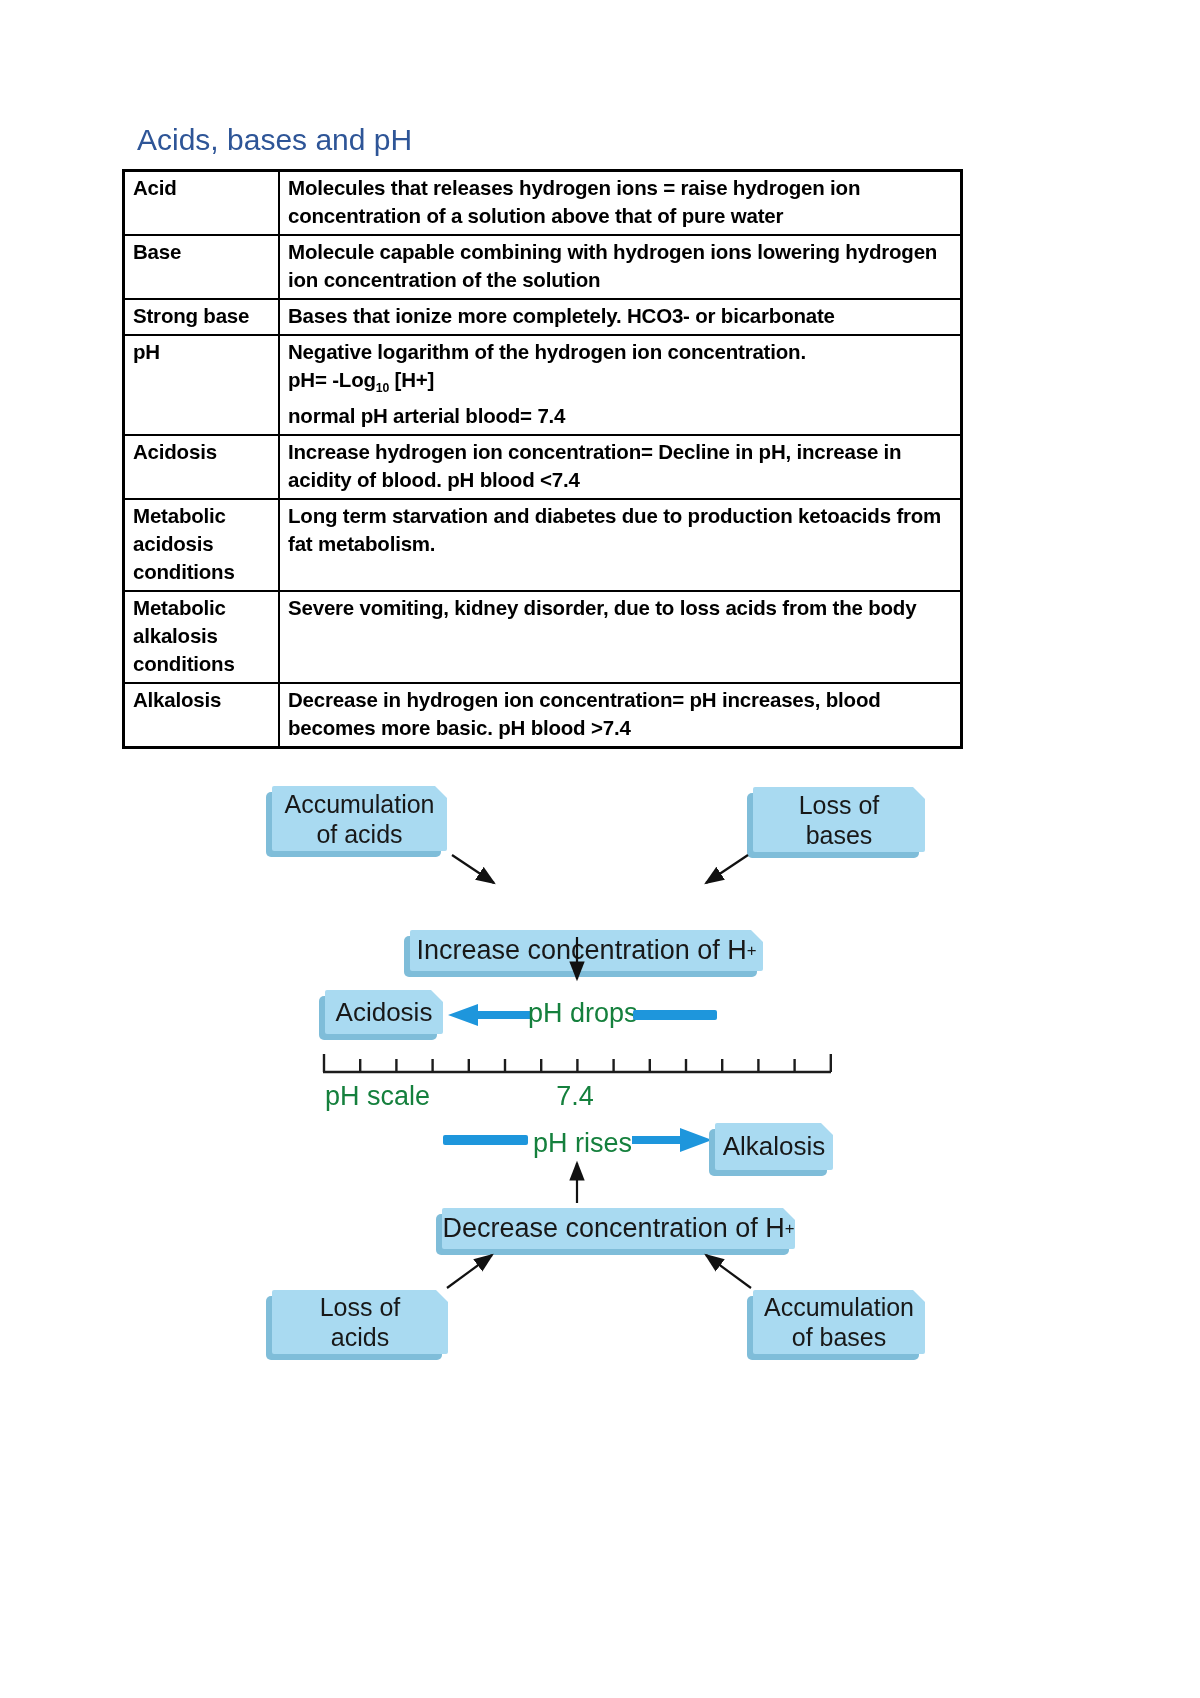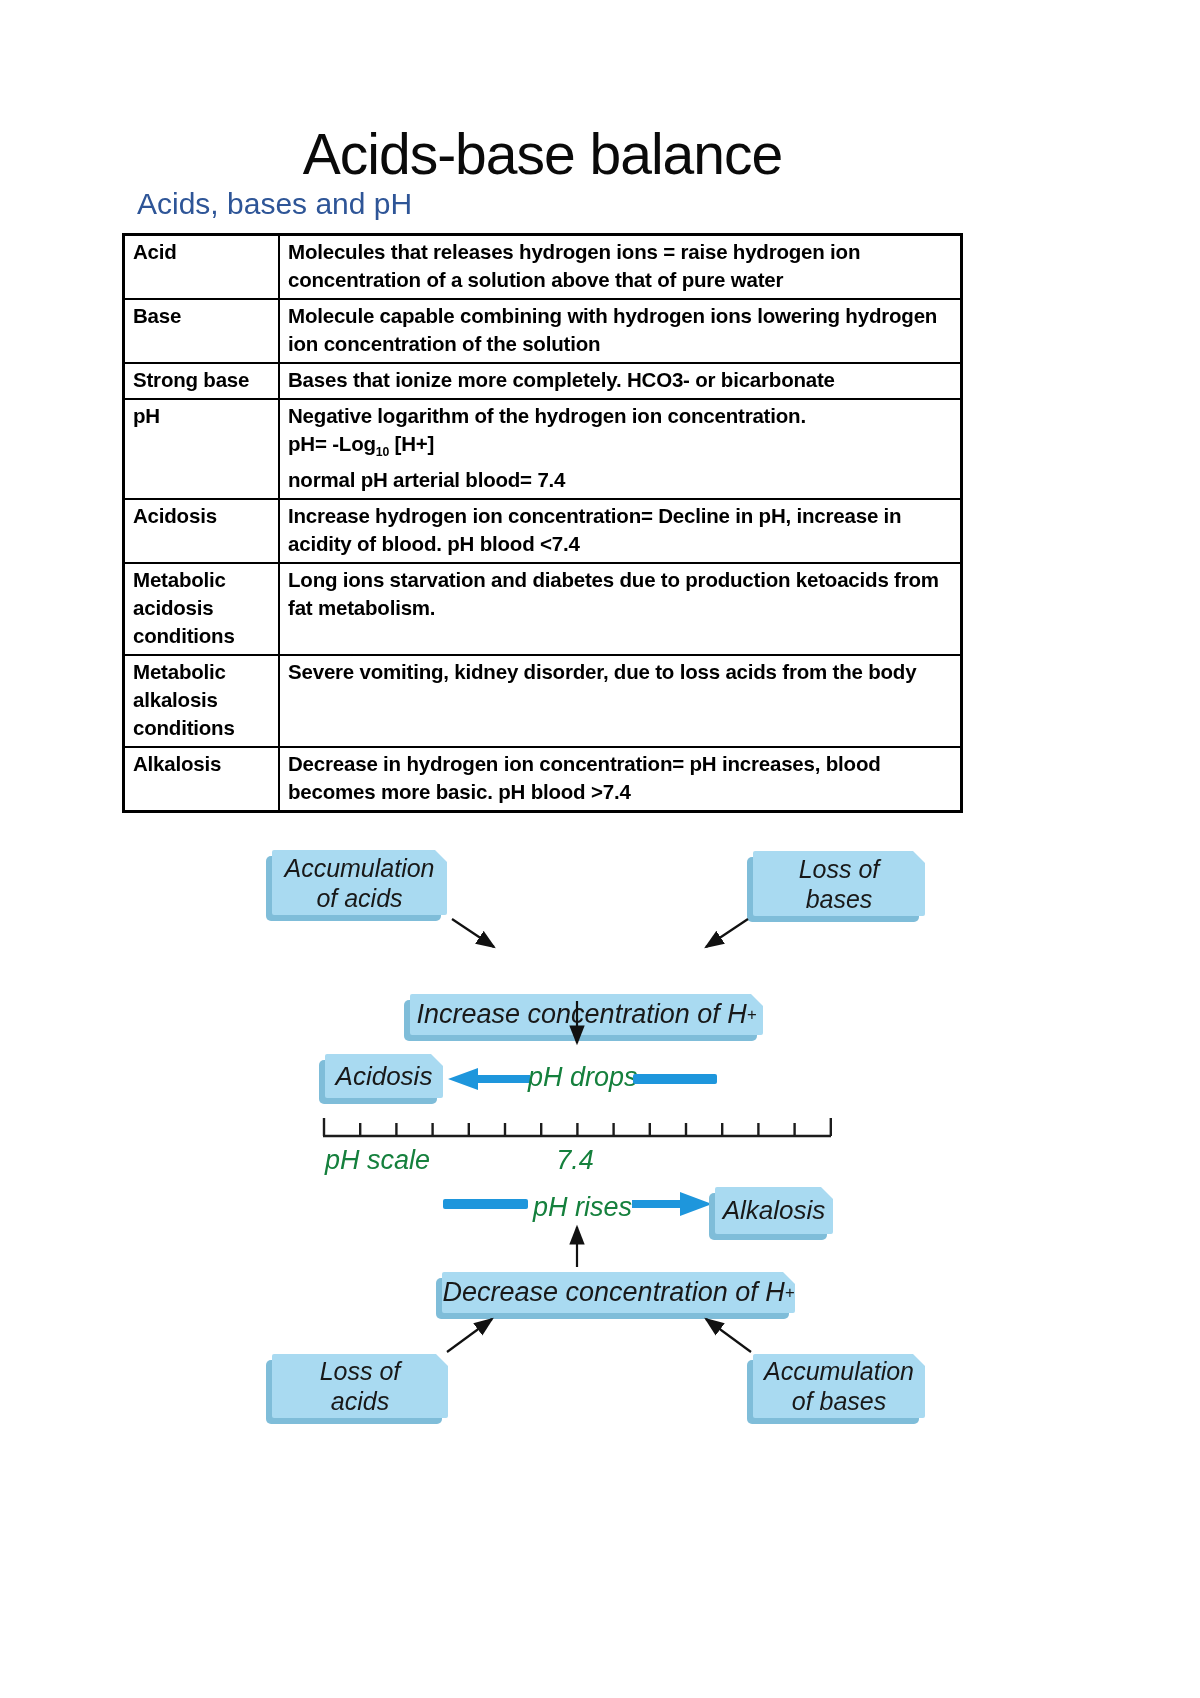--- a/index.html
+++ b/index.html
@@ -6,21 +6,21 @@
   body{width:1200px;min-height:1698px;font-family:"Liberation Sans","DejaVu Sans",sans-serif;color:#000;}
   .content{width:841px;margin-left:122px;padding-top:122px;}
   .doc-title{text-align:center;font-size:57px;font-weight:400;letter-spacing:-1px;color:#0a0a0a;line-height:64px;}
   .section-heading{padding-left:15px;font-size:30px;font-weight:400;color:#2e5597;line-height:36px;}
   table.def-table{margin-top:11px;border-collapse:collapse;width:841px;table-layout:fixed;
     font-size:20.5px;font-weight:700;letter-spacing:-0.2px;line-height:28px;border:3px solid #000;}
   table.def-table td{border:2px solid #000000;vertical-align:top;padding:2px 8px 4px 8px;}
   td.term{width:137px;}
   td.def{padding-left:10px;}
   
-  .diagram{position:relative;width:1056px;height:605px;margin-top:34px;font-style:italic;}
+  .diagram{position:relative;width:1056px;height:605px;margin-top:34px;}
   .bluebox{position:absolute;}
   .bluebox::before{content:"";position:absolute;left:-6px;top:6px;width:100%;height:100%;
     background:#7fbdd9;border-radius:5px;}
   .bluebox .face{position:absolute;inset:0;background:#a9daf1;border-radius:2px;
     clip-path:polygon(0 0,calc(100% - 12px) 0,100% 12px,100% 100%,0 100%);
     display:flex;align-items:center;justify-content:center;text-align:center;
     white-space:pre-line;color:#181818;}
   .box-lg .face{font-size:25px;line-height:30px;}
   .box-wide .face{font-size:27px;}
   .box-sm .face{font-size:26px;}
@@ -40,21 +40,20 @@
 
 <svg width="0" height="0" style="position:absolute" aria-hidden="true">
   <defs>
     <marker id="arrowhead" markerWidth="10" markerHeight="9" refX="8" refY="3.5" orient="auto">
       <path d="M0,0 L9,3.5 L0,7 Z" fill="#111"></path>
     </marker>
   </defs>
 </svg>
 
 <div class="content">
-  <div class="doc-title">Acids-base balance</div>
   <div class="section-heading">Acids, bases and pH</div>
 
   <table class="def-table">
     <tbody>
       <tr>
         <td class="term">Acid</td>
         <td class="def">Molecules that releases hydrogen ions = raise hydrogen ion concentration of a solution above that of pure water</td>
       </tr>
       <tr>
         <td class="term">Base</td>
@@ -71,21 +70,21 @@
           <div><span>pH= -Log</span><sub>10</sub><span> [H+]</span></div>
           <div>normal pH arterial blood= 7.4</div>
         </td>
       </tr>
       <tr>
         <td class="term">Acidosis</td>
         <td class="def">Increase hydrogen ion concentration= Decline in pH, increase in acidity of blood. pH blood &lt;7.4</td>
       </tr>
       <tr>
         <td class="term">Metabolic acidosis conditions</td>
-        <td class="def">Long ions starvation and diabetes due to production ketoacids from fat metabolism.</td>
+        <td class="def">Long term starvation and diabetes due to production ketoacids from fat metabolism.</td>
       </tr>
       <tr>
         <td class="term">Metabolic alkalosis conditions</td>
         <td class="def">Severe vomiting, kidney disorder, due to loss acids from the body</td>
       </tr>
       <tr>
         <td class="term">Alkalosis</td>
         <td class="def">Decrease in hydrogen ion concentration= pH increases, blood becomes more basic. pH blood &gt;7.4</td>
       </tr>
     </tbody>

